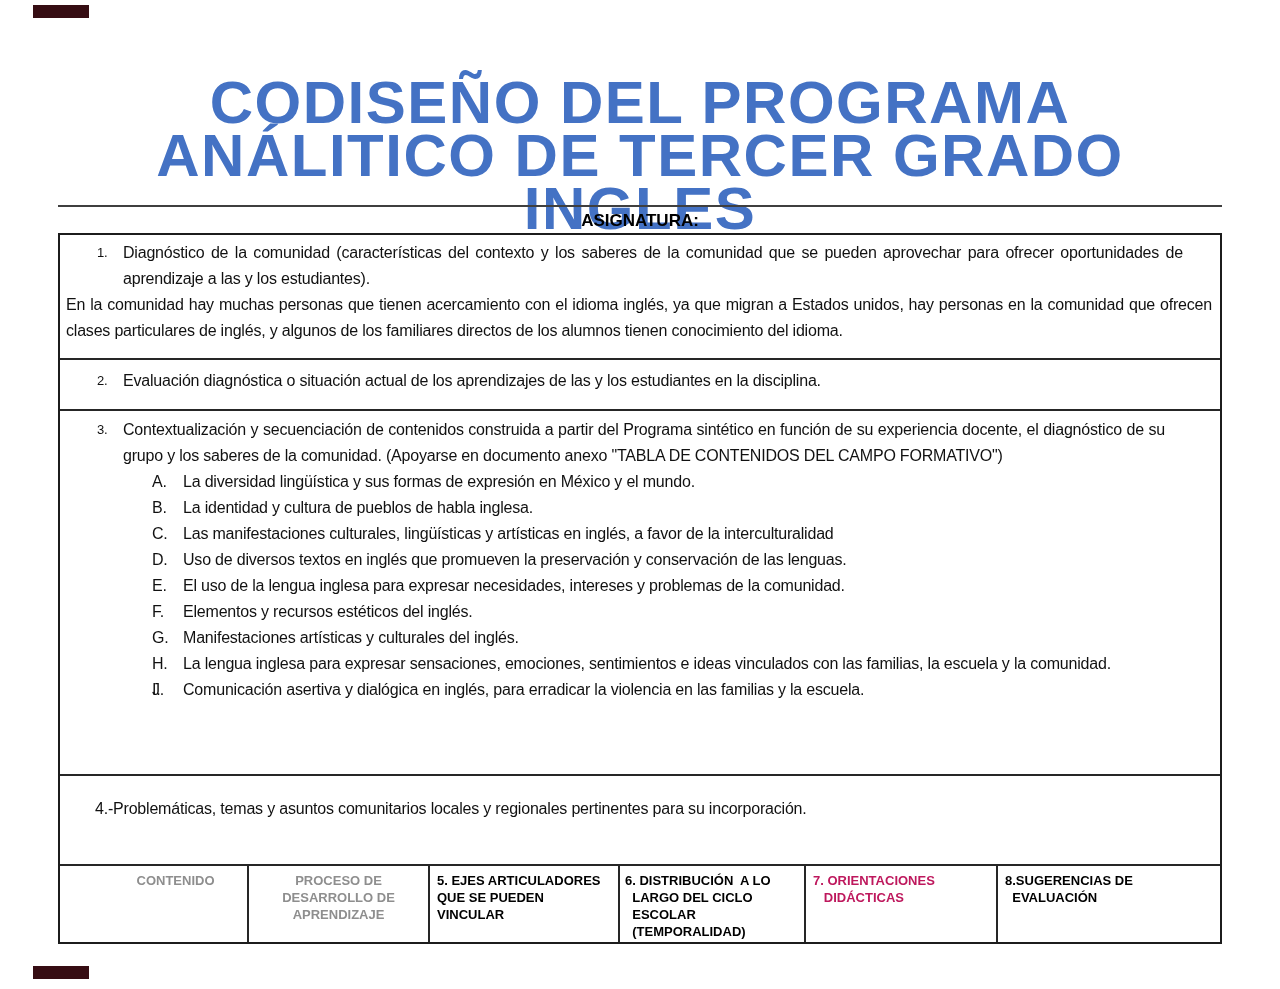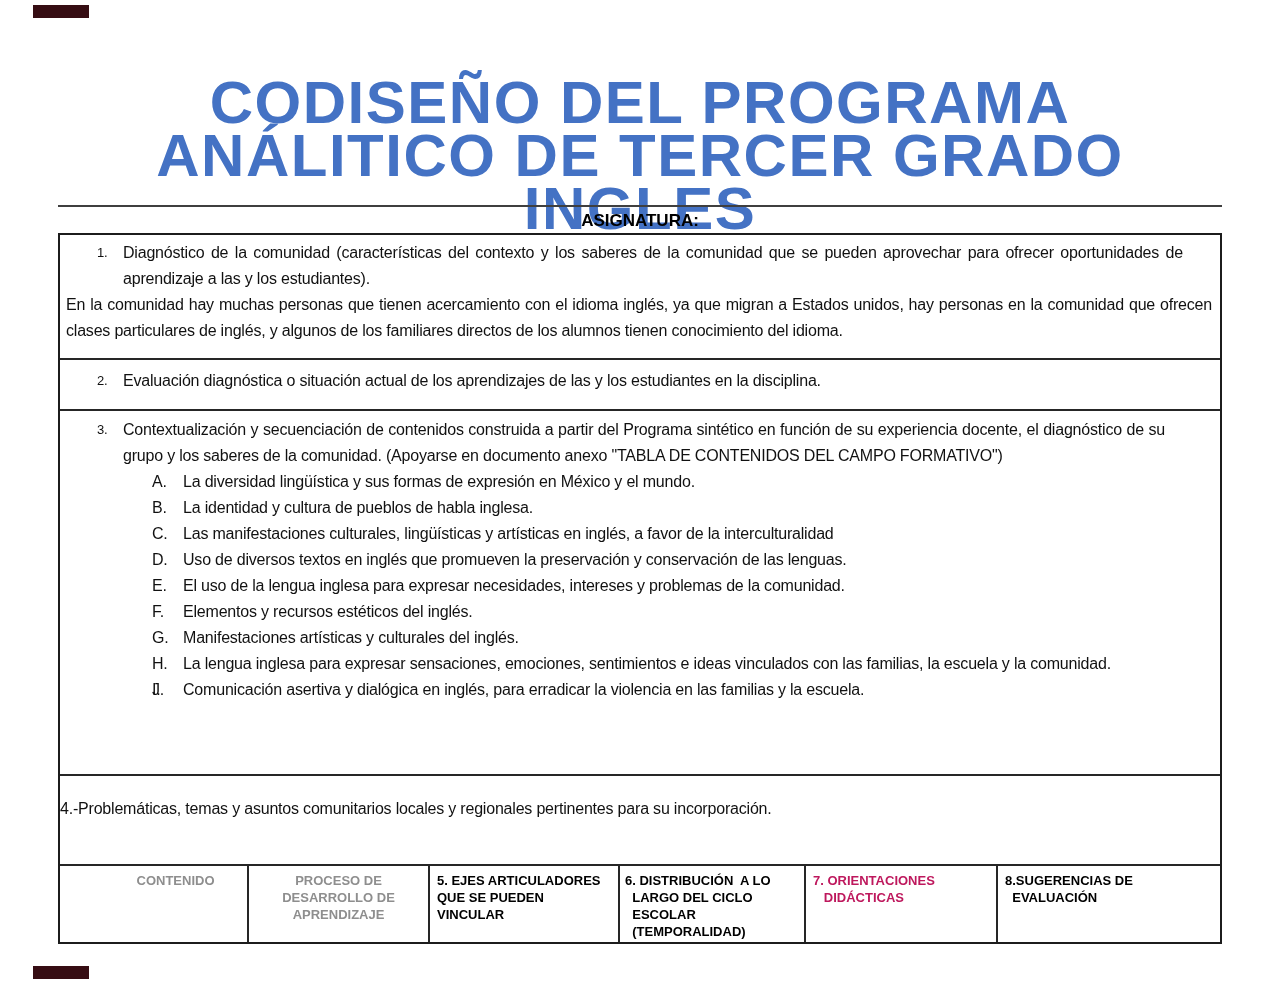--- a/index.html
+++ b/index.html
@@ -37,21 +37,21 @@
 
   .body-text{font-size:16px;line-height:26px;letter-spacing:-0.2px;}
 
   .oli{position:relative;padding-left:63px;padding-right:37px;}
   .oli--r3{padding-right:55px;}
   .oli-num{position:absolute;left:37px;top:0;font-size:13px;line-height:26px;}
   .oli-text{display:block;}
   .just{text-align:justify;}
 
   .p-full{padding-left:6px;padding-right:8px;}
-  .p4{padding-right:40px;}
+  .p4{padding-left:35px;padding-right:40px;}
 
   .abc{position:relative;padding-left:123px;padding-right:47px;}
   .abc-letter{position:absolute;left:92px;top:0;}
   .abc-text{display:block;text-align:justify;}
 
   .hcell{
     box-sizing:border-box;height:100%;padding-top:6px;
     font-size:13px;font-weight:bold;line-height:17px;
   }
   .hcell + .hcell{border-left:2px solid #262626;}

